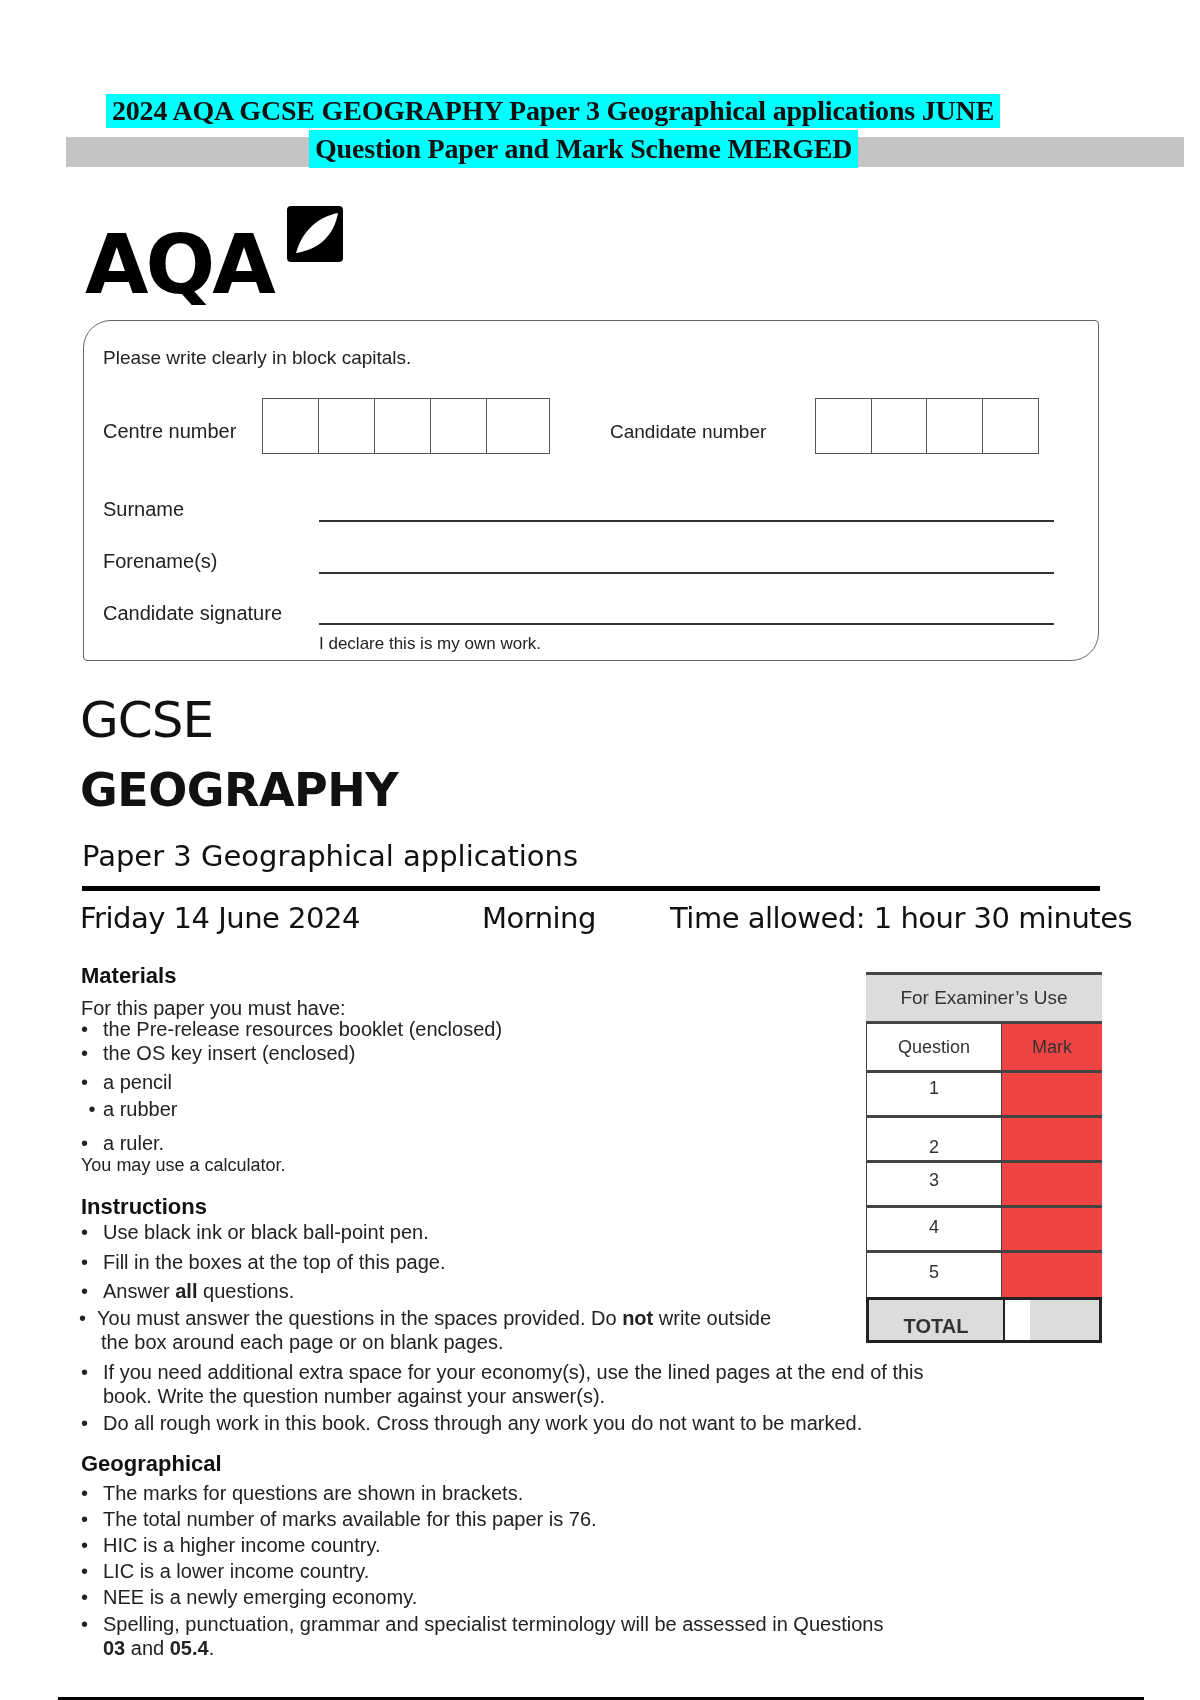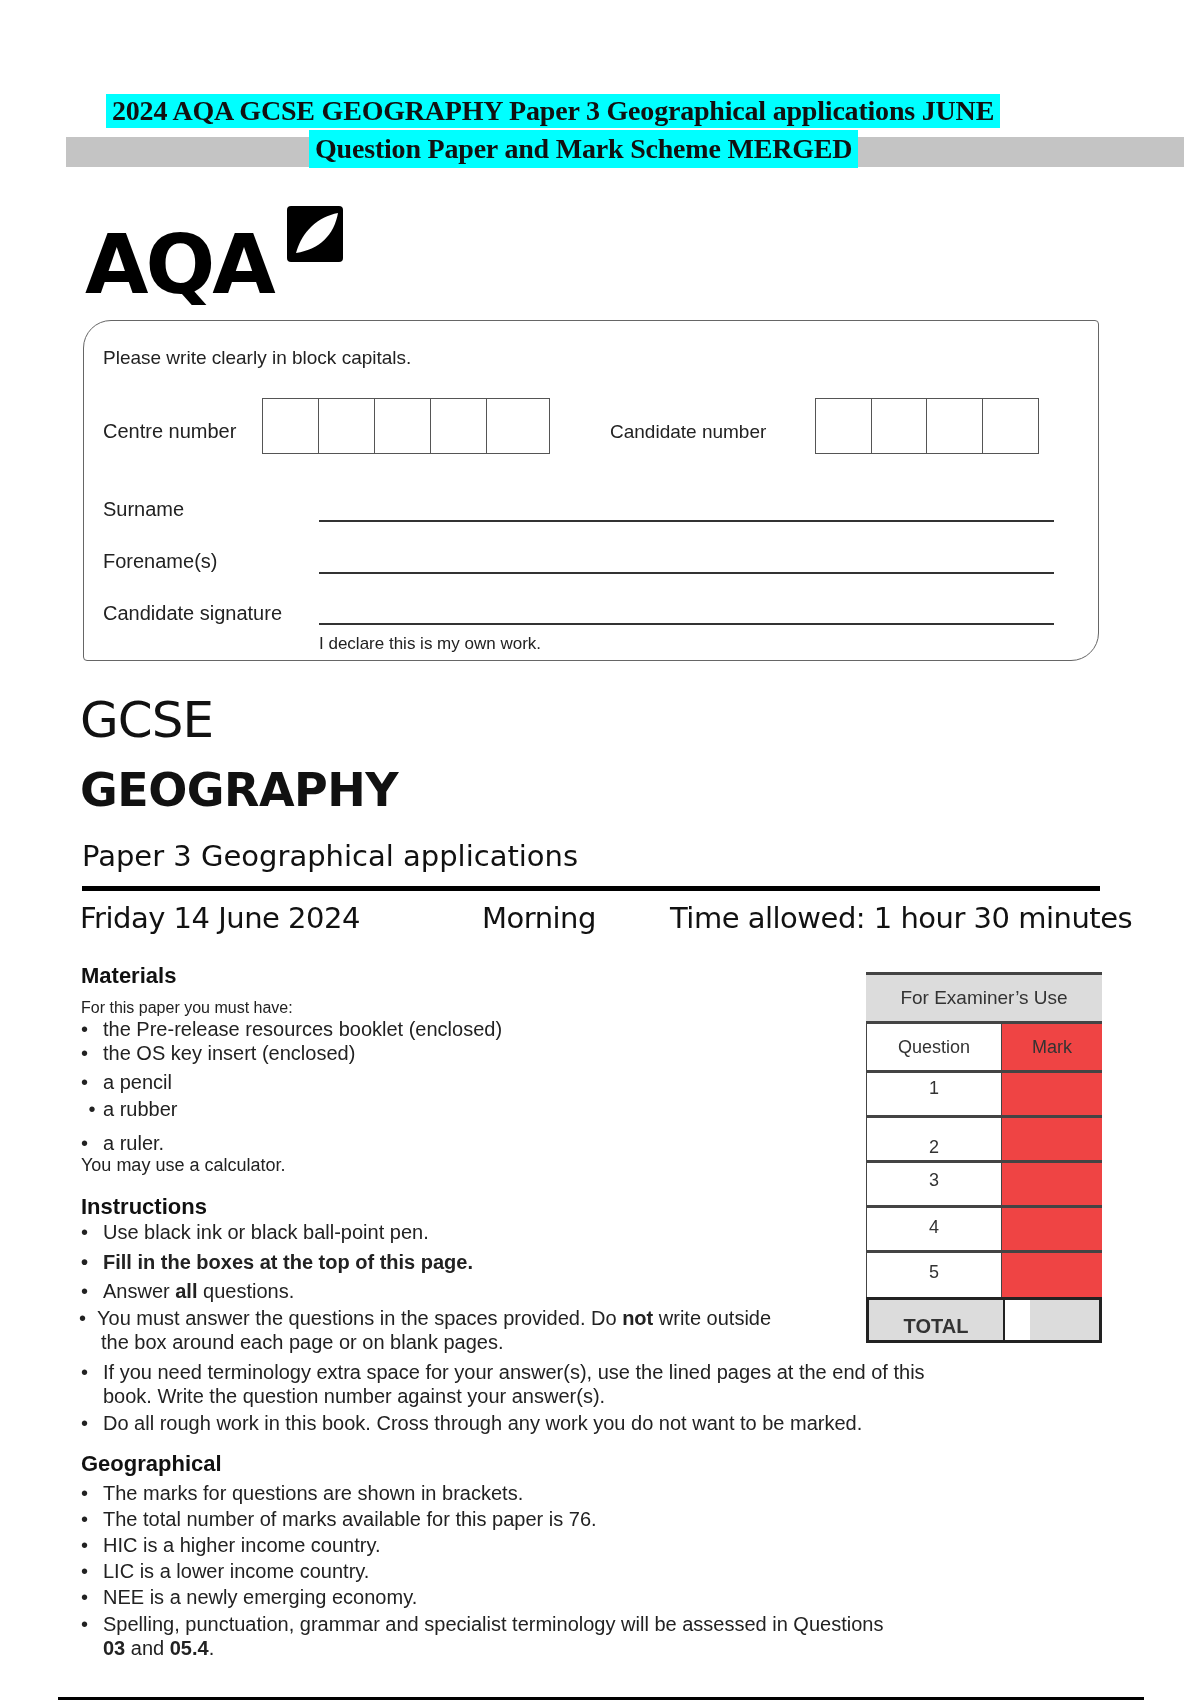--- a/index.html
+++ b/index.html
@@ -98,34 +98,34 @@
 
 <div class="gcse">GCSE</div>
 <div class="subject">GEOGRAPHY</div>
 <div class="paper">Paper 3  Geographical applications</div>
 <div class="thick-rule"></div>
 <div class="meta" style="left:80px;">Friday 14 June 2024</div>
 <div class="meta" style="left:482px;">Morning</div>
 <div class="meta" style="left:670px;">Time allowed: 1 hour 30 minutes</div>
 
 <div class="sec-h" style="top:963px;">Materials</div>
-<div class="plain" style="top:997px; font-size:16px;">For this paper you must have:</div>
+<div class="plain" style="top:997px; font-size:20px;">For this paper you must have:</div>
 <div class="bullet" style="top:1017px;"><span class="dot">•</span><span>the Pre-release resources booklet (enclosed)</span></div>
 <div class="bullet" style="top:1041px;"><span class="dot">•</span><span>the OS key insert (enclosed)</span></div>
 <div class="bullet" style="top:1070px;"><span class="dot">•</span><span>a pencil</span></div>
 <div class="bullet" style="top:1097px;text-align:center;"><span class="dot">•</span><span>a rubber</span></div>
 <div class="bullet" style="top:1131px;"><span class="dot">•</span><span>a ruler.</span></div>
 <div class="plain" style="top:1154px; font-size:18px;">You may use a calculator.</div>
 
 <div class="sec-h" style="top:1194px;">Instructions</div>
 <div class="bullet" style="top:1220px;"><span class="dot">•</span><span>Use black ink or black ball-point pen.</span></div>
-<div class="bullet" style="top:1250px;font-weight:bold;"><span class="dot">•</span><span>Fill in the boxes at the top of this page.</span></div>
+<div class="bullet" style="top:1250px;"><span class="dot">•</span><span>Fill in the boxes at the top of this page.</span></div>
 <div class="bullet" style="top:1279px;"><span class="dot">•</span><span>Answer </span><b>all</b><span> questions.</span></div>
 <div class="bullet" style="top:1306px; left:79px;"><span class="dot" style="width:18px;">•</span><span>You must answer the questions in the spaces provided. Do </span><b>not</b><span> write outside</span><span class="cont">the box around each page or on blank pages.</span></div>
-<div class="bullet" style="top:1360px;"><span class="dot">•</span><span>If you need terminology extra space for your answer(s), use the lined pages at the end of this</span><span class="cont">book. Write the question number against your answer(s).</span></div>
+<div class="bullet" style="top:1360px;"><span class="dot">•</span><span>If you need additional extra space for your economy(s), use the lined pages at the end of this</span><span class="cont">book. Write the question number against your answer(s).</span></div>
 <div class="bullet" style="top:1411px;"><span class="dot">•</span><span>Do all rough work in this book.  Cross through any work you do not want to be marked.</span></div>
 
 <div class="sec-h" style="top:1451px;">Geographical</div>
 <div class="bullet" style="top:1481px;"><span class="dot">•</span><span>The marks for questions are shown in brackets.</span></div>
 <div class="bullet" style="top:1507px;"><span class="dot">•</span><span>The total number of marks available for this paper is 76.</span></div>
 <div class="bullet" style="top:1533px;"><span class="dot">•</span><span>HIC is a higher income country.</span></div>
 <div class="bullet" style="top:1559px;"><span class="dot">•</span><span>LIC is a lower income country.</span></div>
 <div class="bullet" style="top:1585px;"><span class="dot">•</span><span>NEE is a newly emerging economy.</span></div>
 <div class="bullet" style="top:1612px;"><span class="dot">•</span><span>Spelling, punctuation, grammar and specialist terminology will be assessed in Questions</span>
   <span class="cont"><b>03</b><span> and </span><b>05.4</b><span>.</span></span>

